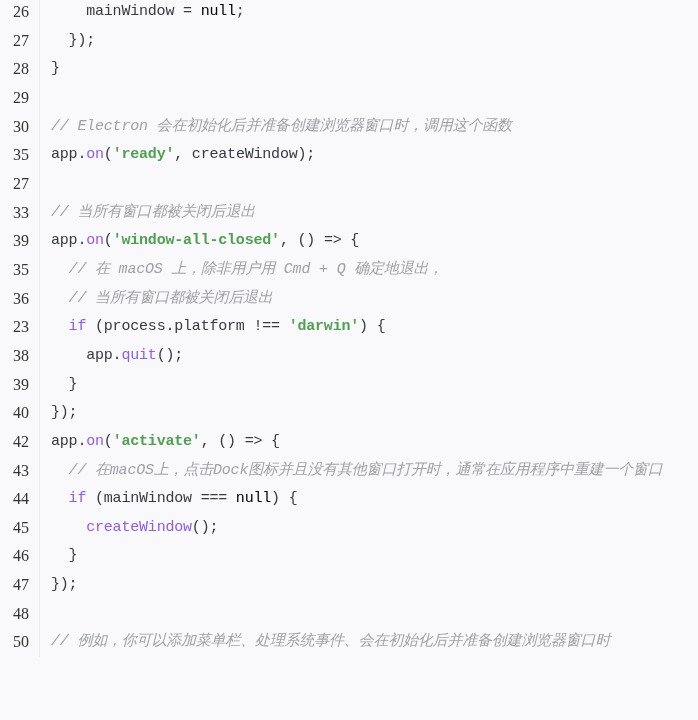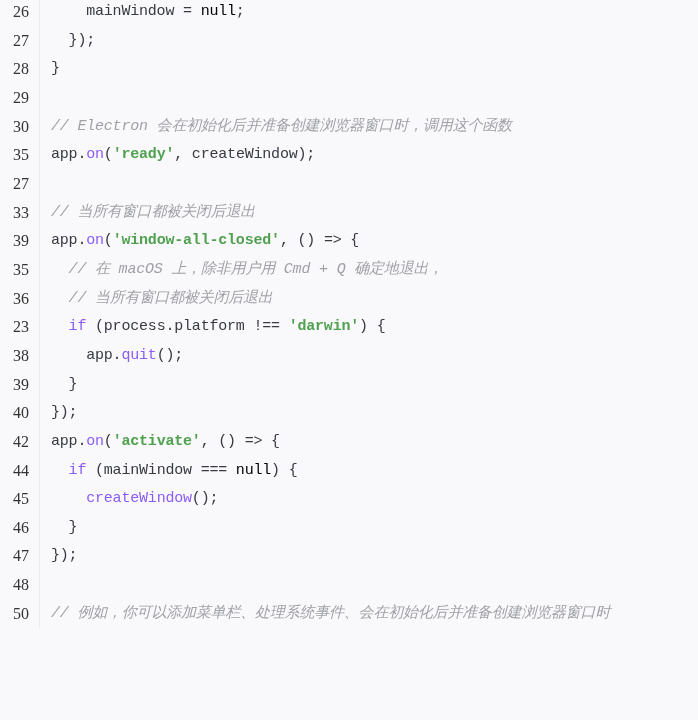--- a/index.html
+++ b/index.html
@@ -63,20 +63,21 @@
       <div class="line"><span class="gutter">27</span><span class="content"></span></div>
       <div class="line"><span class="gutter">33</span><span class="content"><span class="tok-comment">// 当所有窗口都被关闭后退出</span></span></div>
       <div class="line"><span class="gutter">39</span><span class="content"><span class="tok-plain">app.</span><span class="tok-func">on</span><span class="tok-plain">(</span><span class="tok-string">'window-all-closed'</span><span class="tok-plain">, () =&gt; {</span></span></div>
       <div class="line"><span class="gutter">35</span><span class="content"><span class="tok-comment">  // 在 macOS 上，除非用户用 Cmd + Q 确定地退出，</span></span></div>
       <div class="line"><span class="gutter">36</span><span class="content"><span class="tok-comment">  // 当所有窗口都被关闭后退出</span></span></div>
       <div class="line"><span class="gutter">23</span><span class="content"><span class="tok-plain">  </span><span class="tok-keyword">if</span><span class="tok-plain"> (process.platform !== </span><span class="tok-string">'darwin'</span><span class="tok-plain">) {</span></span></div>
       <div class="line"><span class="gutter">38</span><span class="content"><span class="tok-plain">    app.</span><span class="tok-func">quit</span><span class="tok-plain">();</span></span></div>
       <div class="line"><span class="gutter">39</span><span class="content"><span class="tok-plain">  }</span></span></div>
       <div class="line"><span class="gutter">40</span><span class="content"><span class="tok-plain">});</span></span></div>
       <div class="line"><span class="gutter">42</span><span class="content"><span class="tok-plain">app.</span><span class="tok-func">on</span><span class="tok-plain">(</span><span class="tok-string">'activate'</span><span class="tok-plain">, () =&gt; {</span></span></div>
+      <div class="line"><span class="gutter">43</span><span class="content"><span class="tok-comment">  // 在macOS上，点击Dock图标并且没有其他窗口打开时，通常在应用程序中重建一个窗口</span></span></div>
       <div class="line"><span class="gutter">44</span><span class="content"><span class="tok-plain">  </span><span class="tok-keyword">if</span><span class="tok-plain"> (mainWindow === </span><span class="tok-literal">null</span><span class="tok-plain">) {</span></span></div>
       <div class="line"><span class="gutter">45</span><span class="content"><span class="tok-plain">    </span><span class="tok-func">createWindow</span><span class="tok-plain">();</span></span></div>
       <div class="line"><span class="gutter">46</span><span class="content"><span class="tok-plain">  }</span></span></div>
       <div class="line"><span class="gutter">47</span><span class="content"><span class="tok-plain">});</span></span></div>
       <div class="line"><span class="gutter">48</span><span class="content"></span></div>
       <div class="line"><span class="gutter">50</span><span class="content"><span class="tok-comment">// 例如，你可以添加菜单栏、处理系统事件、会在初始化后并准备创建浏览器窗口时</span></span></div>
     </div>
 </div>
 
 </body></html>

